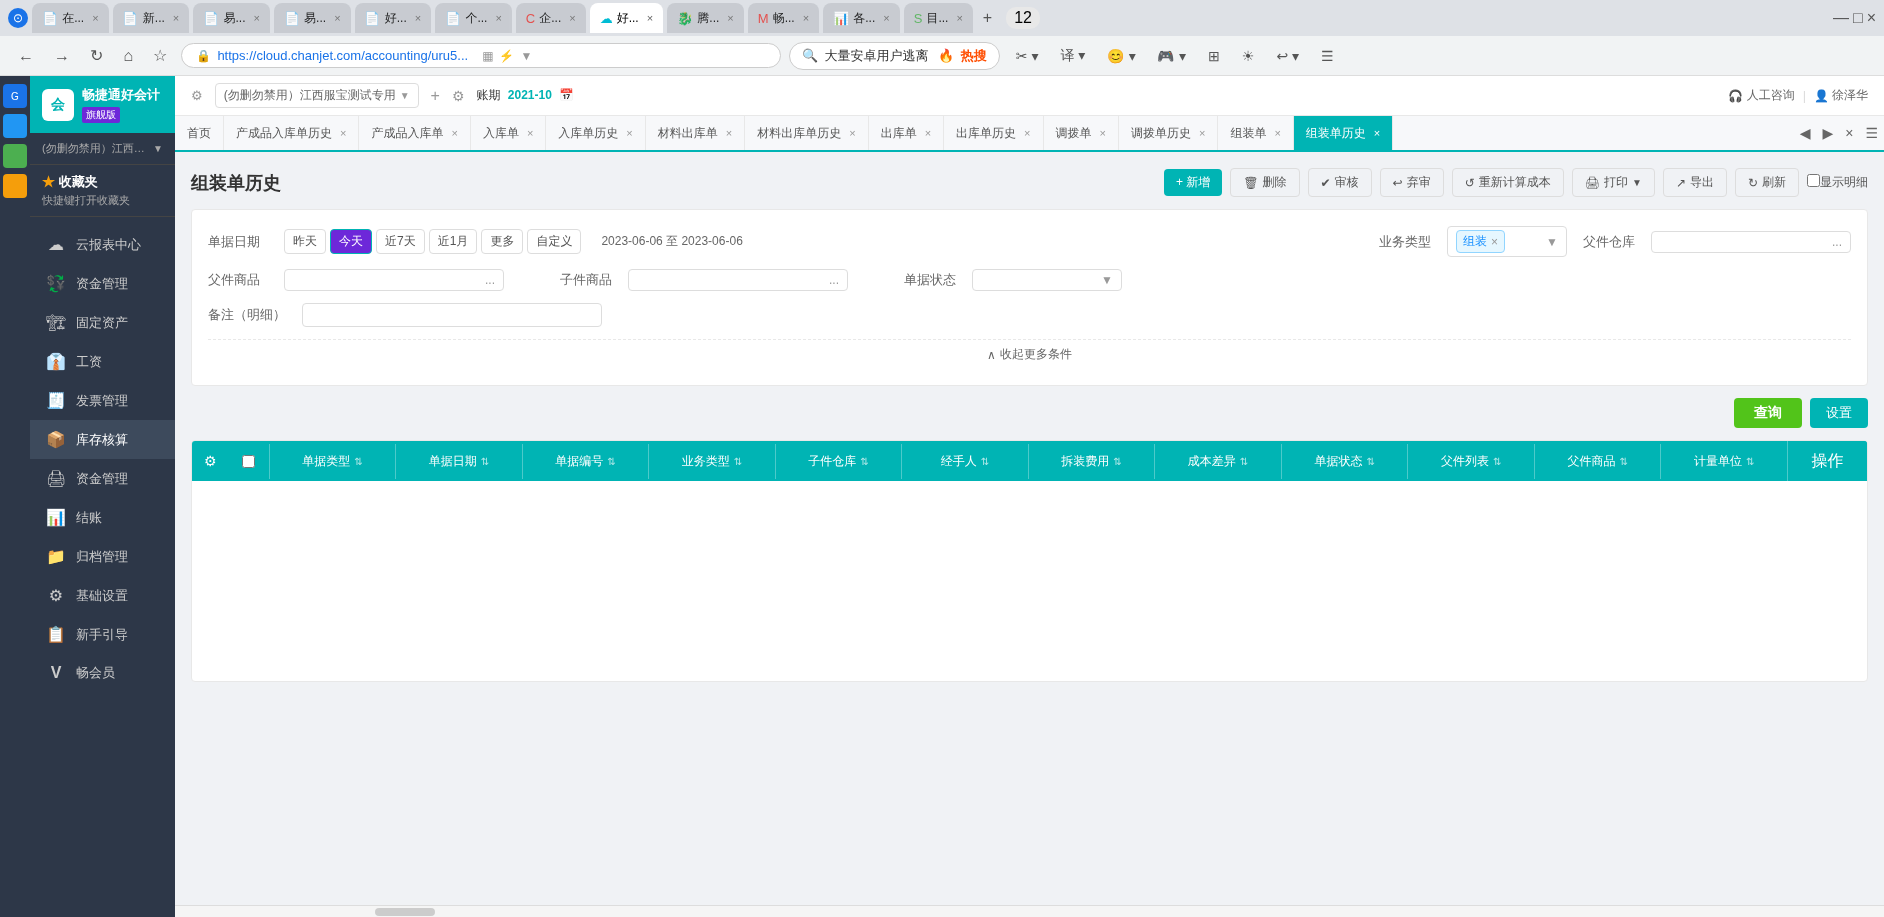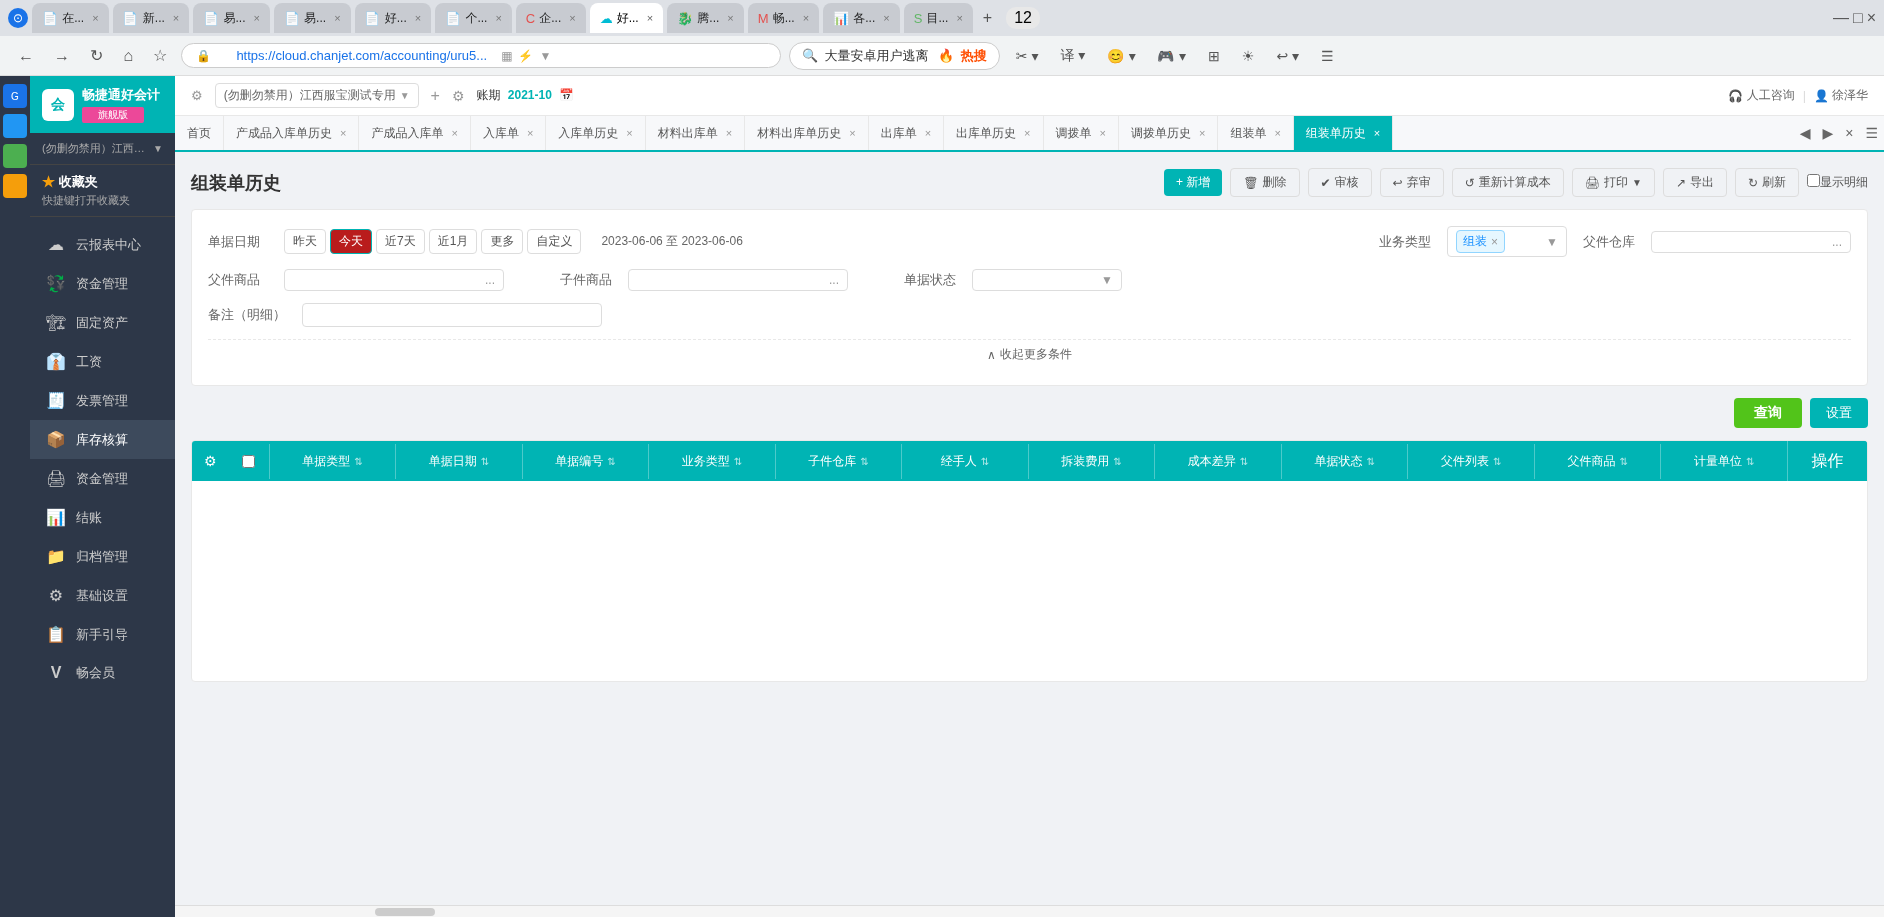--- a/index.html
+++ b/index.html
@@ -10,21 +10,21 @@
     .browser-tab { background: #fff; border-radius: 8px 8px 0 0; padding: 4px 10px; font-size: 12px; display: flex; align-items: center; gap: 4px; max-width: 140px; white-space: nowrap; overflow: hidden; height: 30px; }
     .browser-tab.active { background: #fff; }
     .browser-tab.inactive { background: #c5c8ce; opacity: 0.85; }
     .tab-close { color: #666; font-size: 11px; cursor: pointer; margin-left: 4px; }
     .new-tab-btn { background: none; border: none; font-size: 16px; color: #555; cursor: pointer; padding: 2px 6px; }
 
     
     .browser-toolbar { background: #f1f3f4; height: 40px; display: flex; align-items: center; padding: 0 12px; gap: 8px; border-bottom: 1px solid #ddd; }
     .nav-btn { background: none; border: none; font-size: 16px; color: #555; cursor: pointer; padding: 4px 6px; border-radius: 4px; }
     .address-bar { flex: 1; background: #fff; border: 1px solid #ccc; border-radius: 20px; padding: 4px 14px; font-size: 13px; color: #333; display: flex; align-items: center; gap: 6px; max-width: 600px; }
-    .address-text { font-size: 13px; color: #1a73e8; margin-left: 19px; }
+    .address-text { font-size: 13px; color: #1a73e8; }
     .search-bar { background: #fff; border: 1px solid #ccc; border-radius: 20px; padding: 4px 12px; font-size: 13px; color: #333; display: flex; align-items: center; gap: 6px; min-width: 200px; }
     .hot-search { color: #ff4d00; font-weight: bold; font-size: 13px; }
     .toolbar-icons { display: flex; align-items: center; gap: 6px; }
     .toolbar-icon-btn { background: none; border: none; font-size: 14px; color: #555; cursor: pointer; padding: 4px 8px; border-radius: 4px; display: flex; align-items: center; gap: 2px; }
 
     
     .app-wrapper { display: flex; height: calc(917px - 76px); }
 
     
     .sidebar { width: 175px; background: #2d3748; display: flex; flex-direction: column; color: #fff; flex-shrink: 0; }
@@ -64,21 +64,21 @@
     .action-buttons { display: flex; align-items: center; gap: 8px; }
     .action-btn { background: none; border: 1px solid #ddd; padding: 5px 12px; border-radius: 4px; cursor: pointer; font-size: 12px; color: #555; display: flex; align-items: center; gap: 4px; white-space: nowrap; }
     .btn-primary { background: #00b4b4; color: #fff; border: none; }
 
     
     .filter-area { background: #fff; border: 1px solid #e8e8e8; border-radius: 4px; padding: 16px; margin-bottom: 12px; }
     .filter-row { display: flex; align-items: center; gap: 16px; margin-bottom: 12px; }
     .filter-label { font-size: 13px; color: #666; white-space: nowrap; min-width: 60px; }
     .filter-date-btns { display: flex; align-items: center; gap: 4px; }
     .date-btn { padding: 3px 8px; border: 1px solid #ddd; border-radius: 4px; font-size: 12px; cursor: pointer; background: #fff; color: #555; }
-    .date-btn.active { background: #b91c1c; color: #fff; border-color: #00b4b4; }
+    .date-btn.active { background: #6d28d9; color: #fff; border-color: #00b4b4; }
     .date-range { font-size: 12px; color: #666; margin-left: 4px; }
     .filter-input { border: 1px solid #ddd; border-radius: 4px; padding: 4px 8px; font-size: 12px; min-width: 120px; }
     .tag-badge { background: #e6f7ff; border: 1px solid #91d5ff; color: #1890ff; padding: 2px 6px; border-radius: 4px; font-size: 12px; display: flex; align-items: center; gap: 4px; }
     .tag-close { cursor: pointer; color: #999; }
     .collapse-btn { display: flex; align-items: center; justify-content: center; gap: 4px; font-size: 12px; color: #666; cursor: pointer; padding: 6px 0; border-top: 1px dashed #e8e8e8; margin-top: 8px; }
 
     
     .table-wrapper { background: #fff; border: 1px solid #e8e8e8; border-radius: 4px; overflow: hidden; }
     .table-toolbar-icon { padding: 0 12px; color: #fff; font-size: 14px; cursor: pointer; display: flex; align-items: center; }
     .table-checkbox { width: 40px; display: flex; align-items: center; justify-content: center; }
@@ -218,21 +218,21 @@
       <div style="width:24px;height:24px;background:#4caf50;border-radius:4px;"></div>
       <div style="width:24px;height:24px;background:#f59e0b;border-radius:4px;"></div>
     </div>
     <div style="margin-left:30px;display:flex;flex-direction:column;height:100%;">
       <div class="sidebar-logo">
         <div style="width:32px;height:32px;background:#fff;border-radius:6px;display:flex;align-items:center;justify-content:center;">
           <span style="color:#00b4b4;font-size:14px;font-weight:bold;">会</span>
         </div>
         <div>
           <div style="font-size:13px;font-weight:bold;color:#fff;">畅捷通好会计</div>
-          <div style="background:#ec4899;color:#fff;font-size:10px;padding:1px 16px;border-radius:2px;display:inline-block;margin-top:2px;">旗舰版</div>
+          <div style="background:#6d28d9;color:#fff;font-size:10px;padding:1px 4px;border-radius:2px;display:inline-block;margin-top:2px;">旗舰版</div>
         </div>
       </div>
       <div class="sidebar-company">
         <span style="font-size:11px;color:#aaa;overflow:hidden;text-overflow:ellipsis;white-space:nowrap;max-width:110px;">(勿删勿禁用）江西服宝测试专用</span>
         <span style="color:#aaa;font-size:10px;">▼</span>
       </div>
       <div class="sidebar-favorites">
         <div class="favorites-title">
           <span style="color:#f59e0b;">★</span> <span>收藏夹</span>
         </div>

